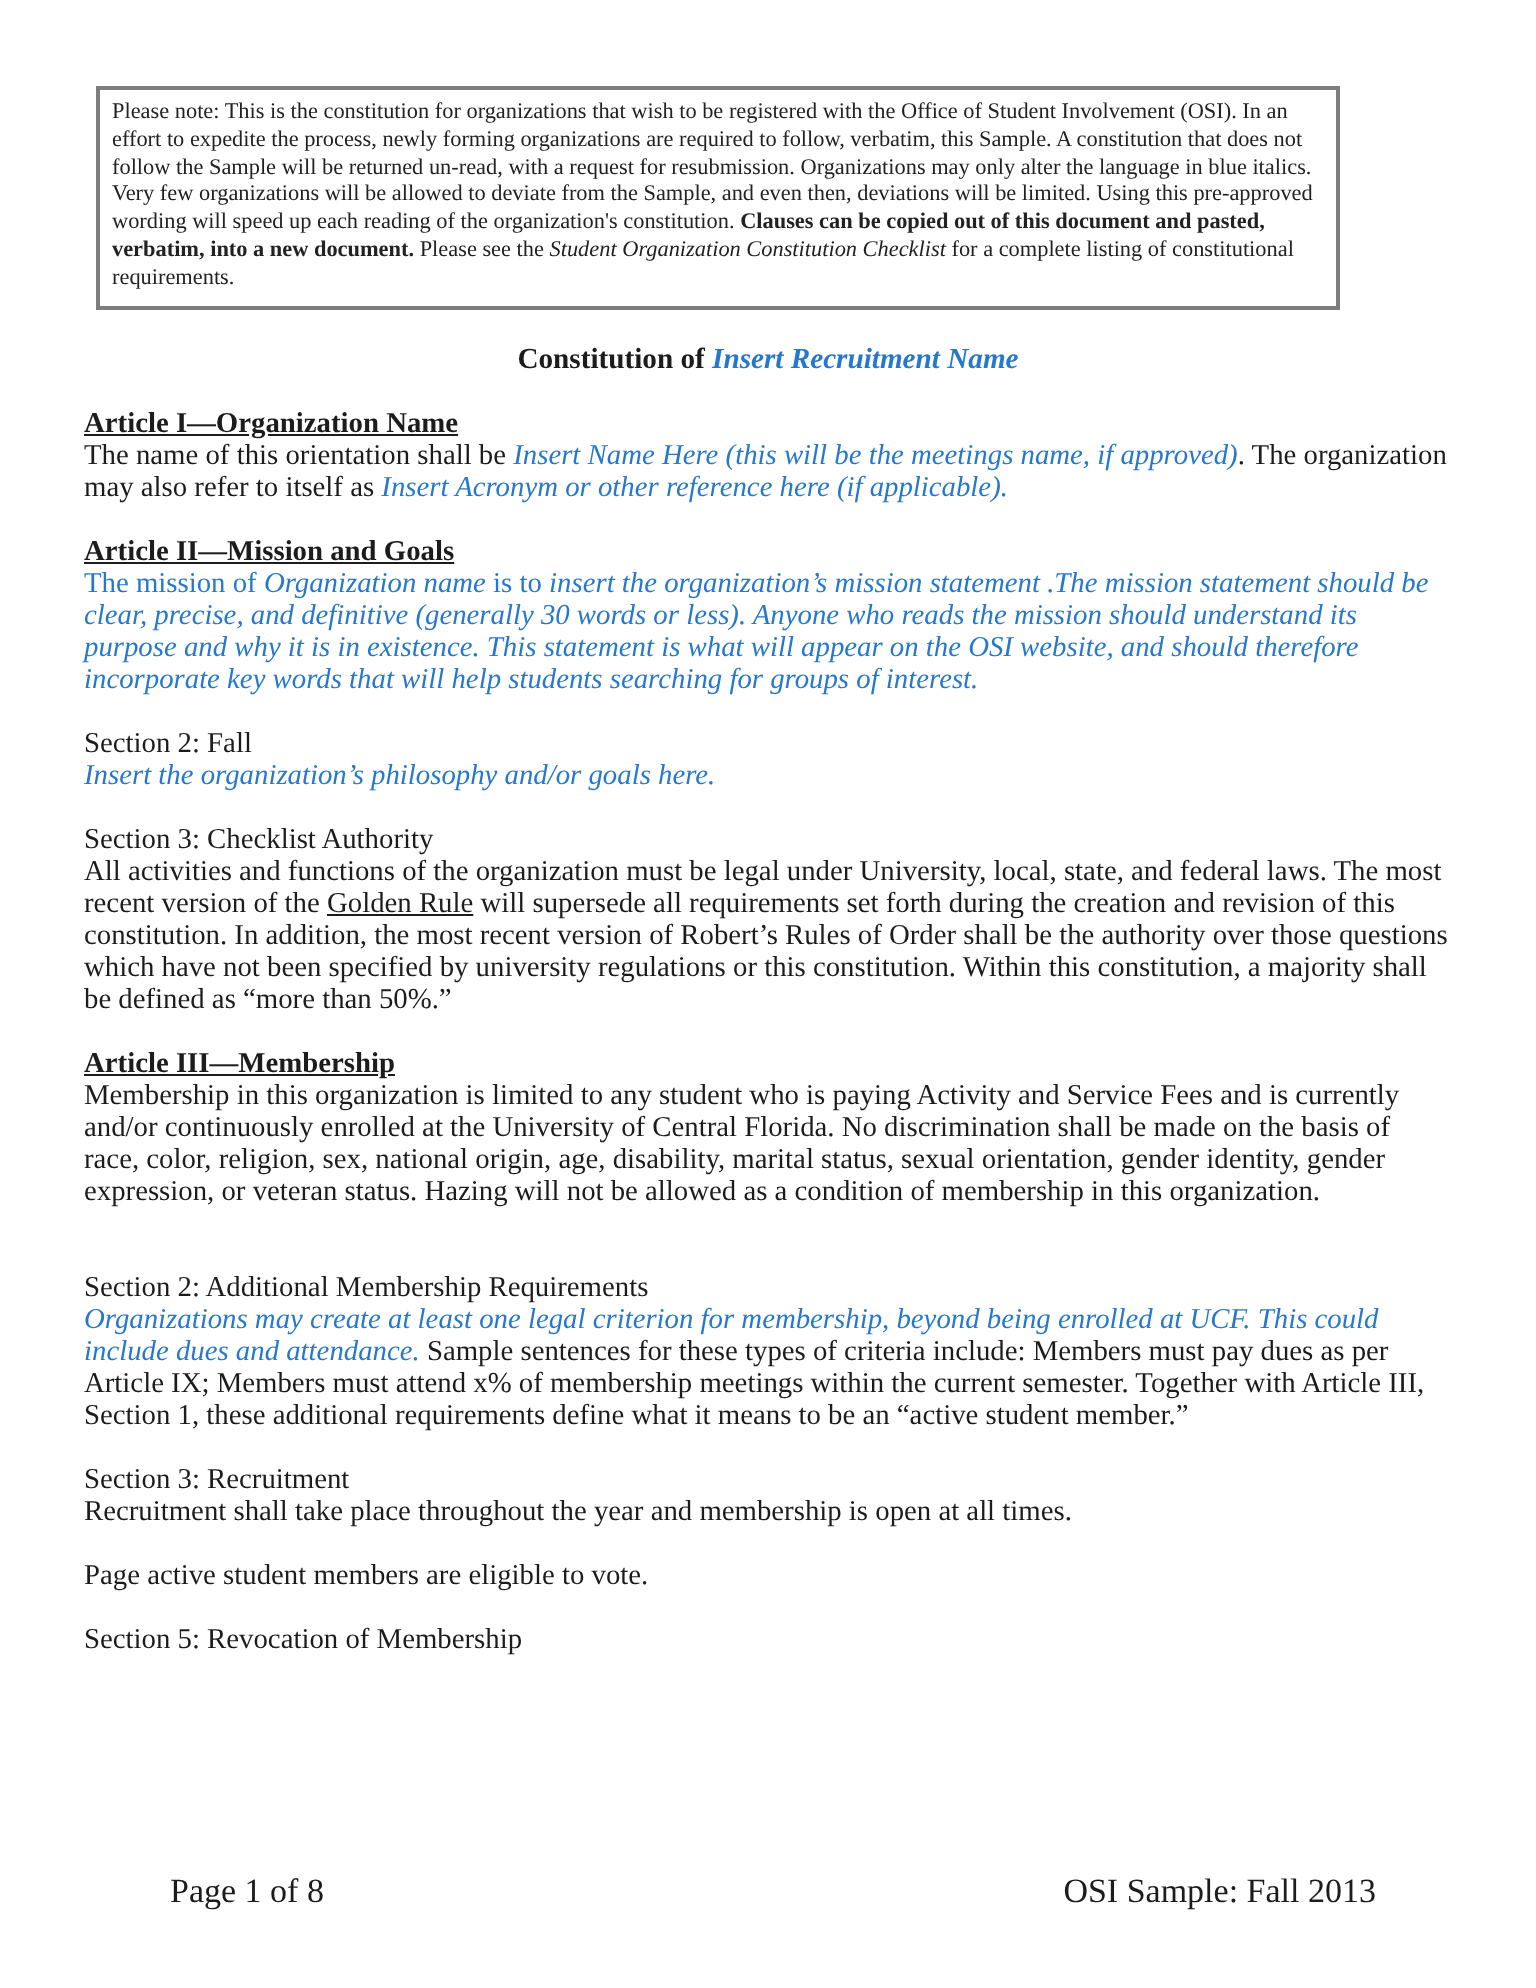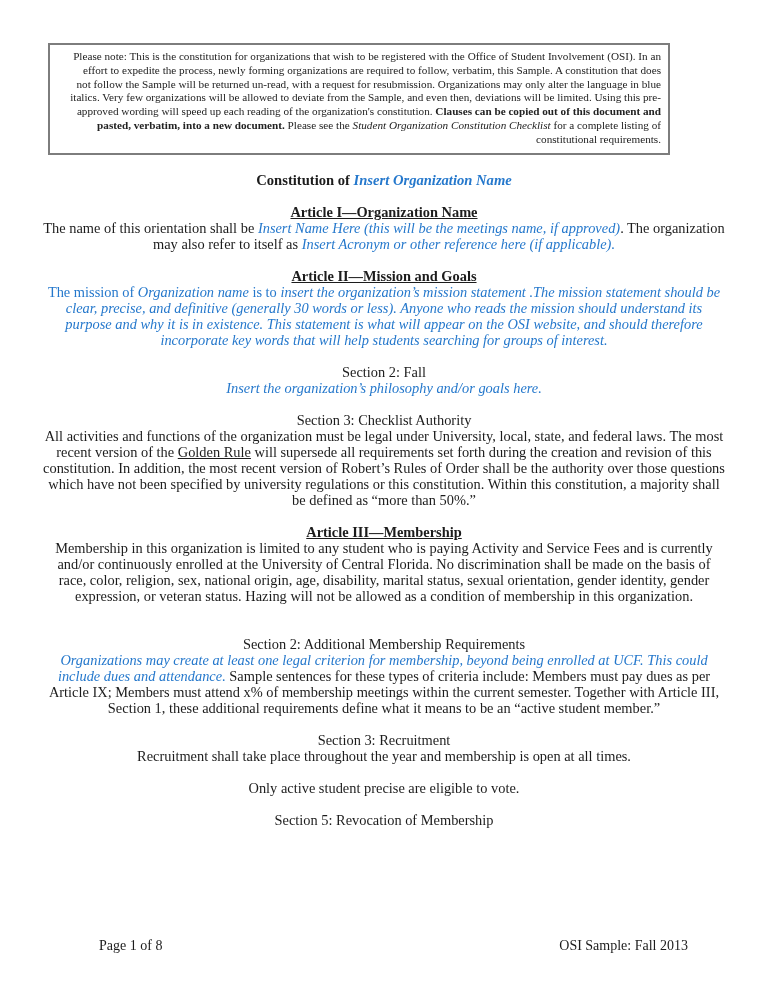--- a/index.html
+++ b/index.html
@@ -15,61 +15,59 @@
     position: absolute; inset: 0;
     padding: 43px 42px 0 42px;
     box-sizing: border-box;
   }
   
   .note-box {
     margin-left: 6px;
     width: 622px;
     box-sizing: border-box;
     border: 2px solid #7d7d7d;
-    padding: 5px 7px 6px 18px;
+    padding: 5px 7px 6px 6px;
     font-size: 11.2px;
     line-height: 13.8px;
     color: #222222;
-    text-align: right;
   }
   .doc-title {
     text-align: center;
     margin: 17px 0 16px 0;
     font-size: 14.6px;
     line-height: 16px;
   }
   .doc-body {
     font-size: 14.4px;
     line-height: 16px;
-    text-align: center;
   }
   .line { margin: 0; min-height: 16px; }
   .blank { height: 16px; }
   .b { font-weight: 700; }
   .i { font-style: italic; }
   .u { text-decoration: underline; }
   .blue { color: #2578cc; }
   .footer {
     position: absolute;
-    left: 99px; right: 80px; top: 938px;
+    left: 85px; right: 80px; top: 938px;
     display: flex;
     justify-content: space-between;
-    font-size: 14px;
+    font-size: 17px;
     line-height: 15px;
     color: #1c1c1c;
   }
 </style>
 </head>
 <body>
 
 <div class="page">
 
   <div class="note-box"><span>Please note: This is the constitution for organizations that wish to be registered with the Office of Student Involvement (OSI). In an effort to expedite the process, newly forming organizations are required to follow, verbatim, this Sample. A constitution that does not follow the Sample will be returned un-read, with a request for resubmission. Organizations may only alter the language in blue italics. Very few organizations will be allowed to deviate from the Sample, and even then, deviations will be limited. Using this pre-approved wording will speed up each reading of the organization's constitution. </span><span class="b">Clauses can be copied out of this document and pasted, verbatim, into a new document.</span><span> Please see the </span><span class="i">Student Organization Constitution Checklist</span><span> for a complete listing of constitutional requirements.</span></div>
 
-  <div class="doc-title"><span class="b">Constitution of </span><span class="b i blue">Insert Organization Name</span></div>
+  <div class="doc-title"><span class="b">Constitution of </span><span class="b i blue">Insert Recruitment Name</span></div>
 
   <div class="doc-body">
       <p class="line"><span class="b u">Article I—Organization Name</span></p>
       <p class="line"><span>The name of this orientation shall be </span><span class="i blue">Insert Name Here (this will be the meetings name, if approved)</span><span>. The organization may also refer to itself as </span><span class="i blue">Insert Acronym or other reference here (if applicable).</span></p>
       <div class="blank"></div>
       <p class="line"><span class="b u">Article II—Mission and Goals</span></p>
       <p class="line"><span class="blue">The mission of </span><span class="i blue">Organization name</span><span class="blue"> is to </span><span class="i blue">insert the organization’s mission statement .The mission statement should be clear, precise, and definitive (generally 30 words or less). Anyone who reads the mission should understand its purpose and why it is in existence. This statement is what will appear on the OSI website, and should therefore incorporate key words that will help students searching for groups of interest.</span></p>
       <div class="blank"></div>
       <p class="line"><span>Section 2: Fall</span></p>
       <p class="line"><span class="i blue">Insert the organization’s philosophy and/or goals here.</span></p>
@@ -80,21 +78,21 @@
       <p class="line"><span class="b u">Article III—Membership</span></p>
       <p class="line"><span>Membership in this organization is limited to any student who is paying Activity and Service Fees and is currently and/or continuously enrolled at the University of Central Florida. No discrimination shall be made on the basis of race, color, religion, sex, national origin, age, disability, marital status, sexual orientation, gender identity, gender expression, or veteran status. Hazing will not be allowed as a condition of membership in this organization.</span></p>
       <div class="blank"></div>
       <div class="blank"></div>
       <p class="line"><span>Section 2: Additional Membership Requirements</span></p>
       <p class="line"><span class="i blue">Organizations may create at least one legal criterion for membership, beyond being enrolled at UCF. This could include dues and attendance.</span><span> Sample sentences for these types of criteria include: Members must pay dues as per Article IX; Members must attend x% of membership meetings within the current semester. Together with Article III, Section 1, these additional requirements define what it means to be an “active student member.”</span></p>
       <div class="blank"></div>
       <p class="line"><span>Section 3: Recruitment</span></p>
       <p class="line"><span>Recruitment shall take place throughout the year and membership is open at all times.</span></p>
       <div class="blank"></div>
-      <p class="line"><span>Only active student precise are eligible to vote.</span></p>
+      <p class="line"><span>Page active student members are eligible to vote.</span></p>
       <div class="blank"></div>
       <p class="line"><span>Section 5: Revocation of Membership</span></p>
     </div>
 
   <div class="footer">
     <span>Page 1 of 8</span>
     <span>OSI Sample: Fall 2013</span>
   </div>
 
 </div>

